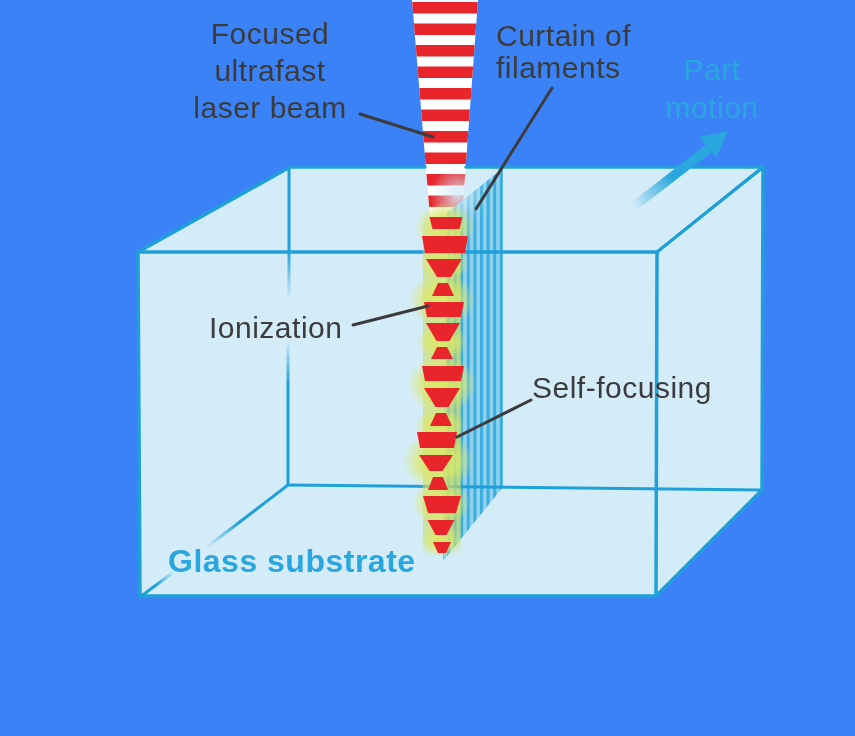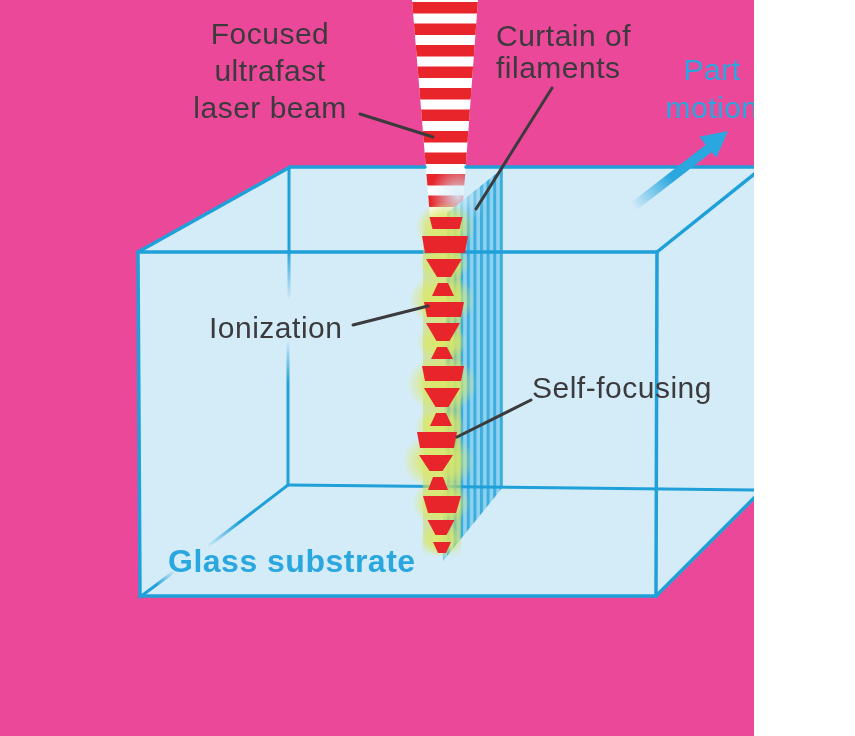--- a/index.html
+++ b/index.html
@@ -1,16 +1,16 @@
 <!DOCTYPE html>
 <html><head>
 <meta charset="utf-8">
 <style>
   html,body{margin:0;padding:0;background:#ffffff;}
-  .stage{position:relative;width:754px;height:736px;background:#ec4899;overflow:hidden;}
+  .stage{position:relative;width:855px;height:736px;background:#3b82f6;overflow:hidden;}
   svg{display:block;}
   text{font-family:"Liberation Sans","DejaVu Sans",sans-serif;}
   .lbl{font-size:30px;letter-spacing:0.5px;}
   .lbl-bold{font-size:32px;font-weight:bold;letter-spacing:0.5px;}
 </style>
 </head>
 <body>
 
 <div class="stage">
 <svg width="855" height="736" viewBox="0 0 855 736">

